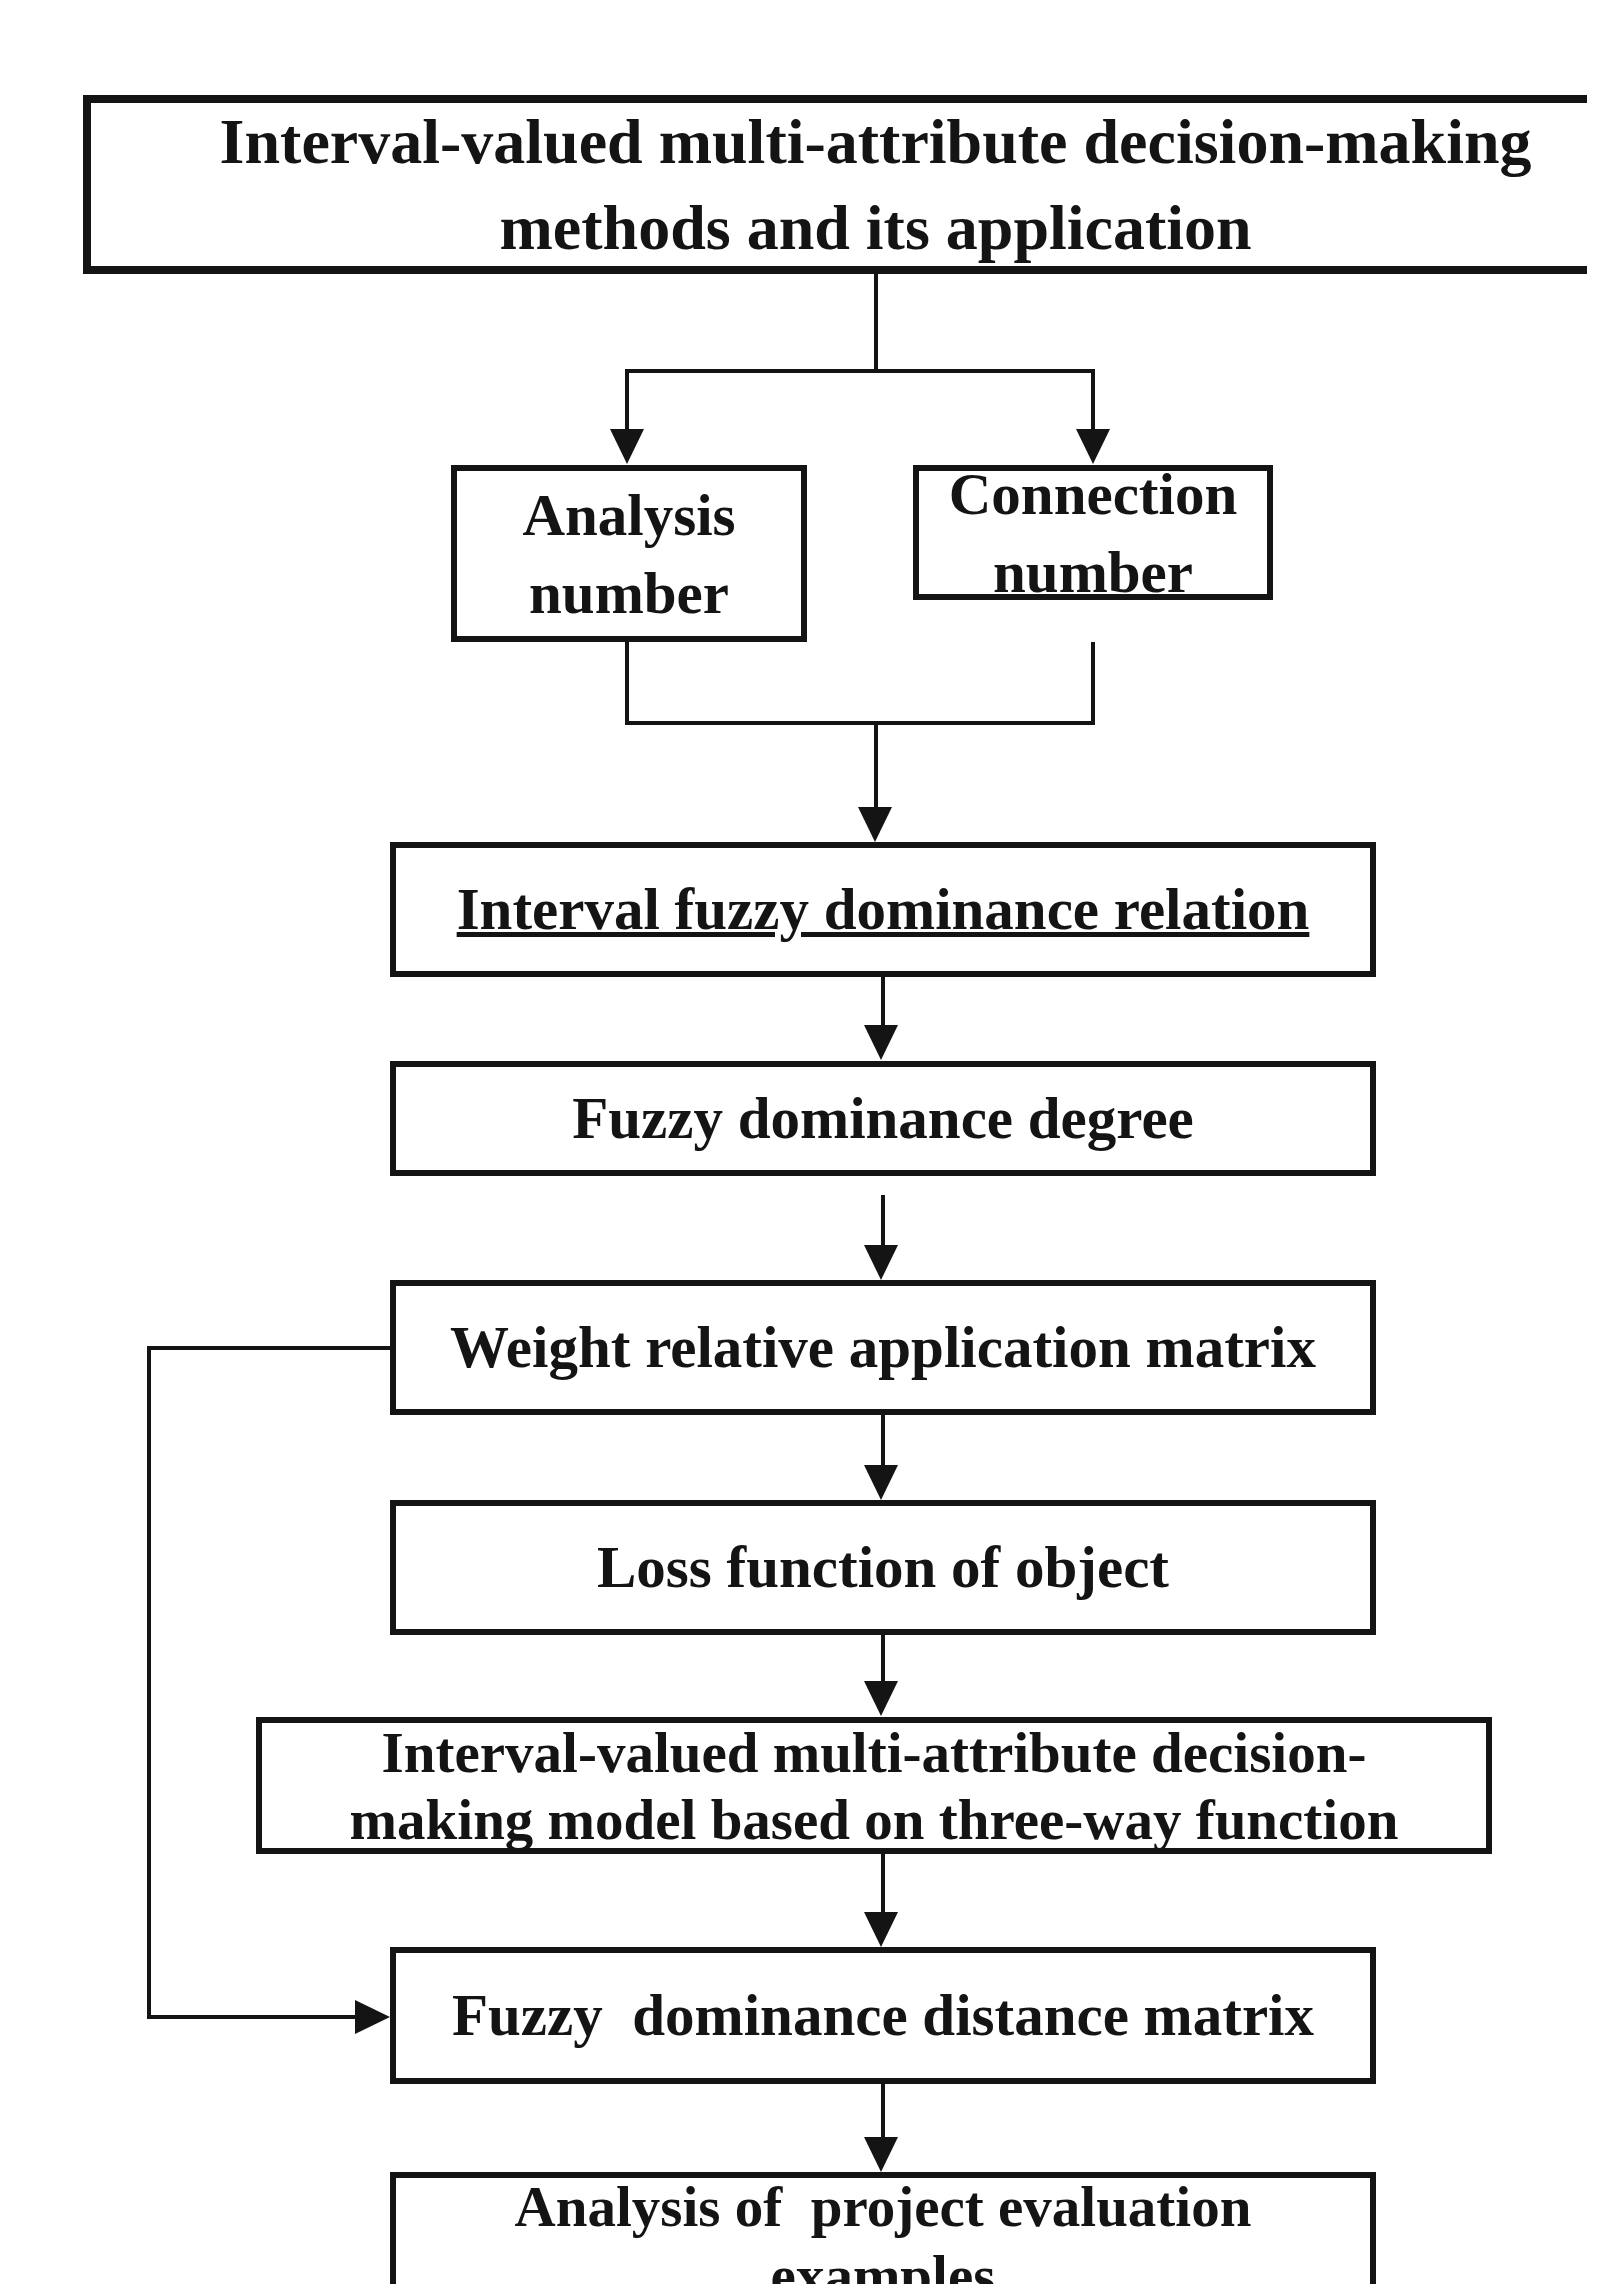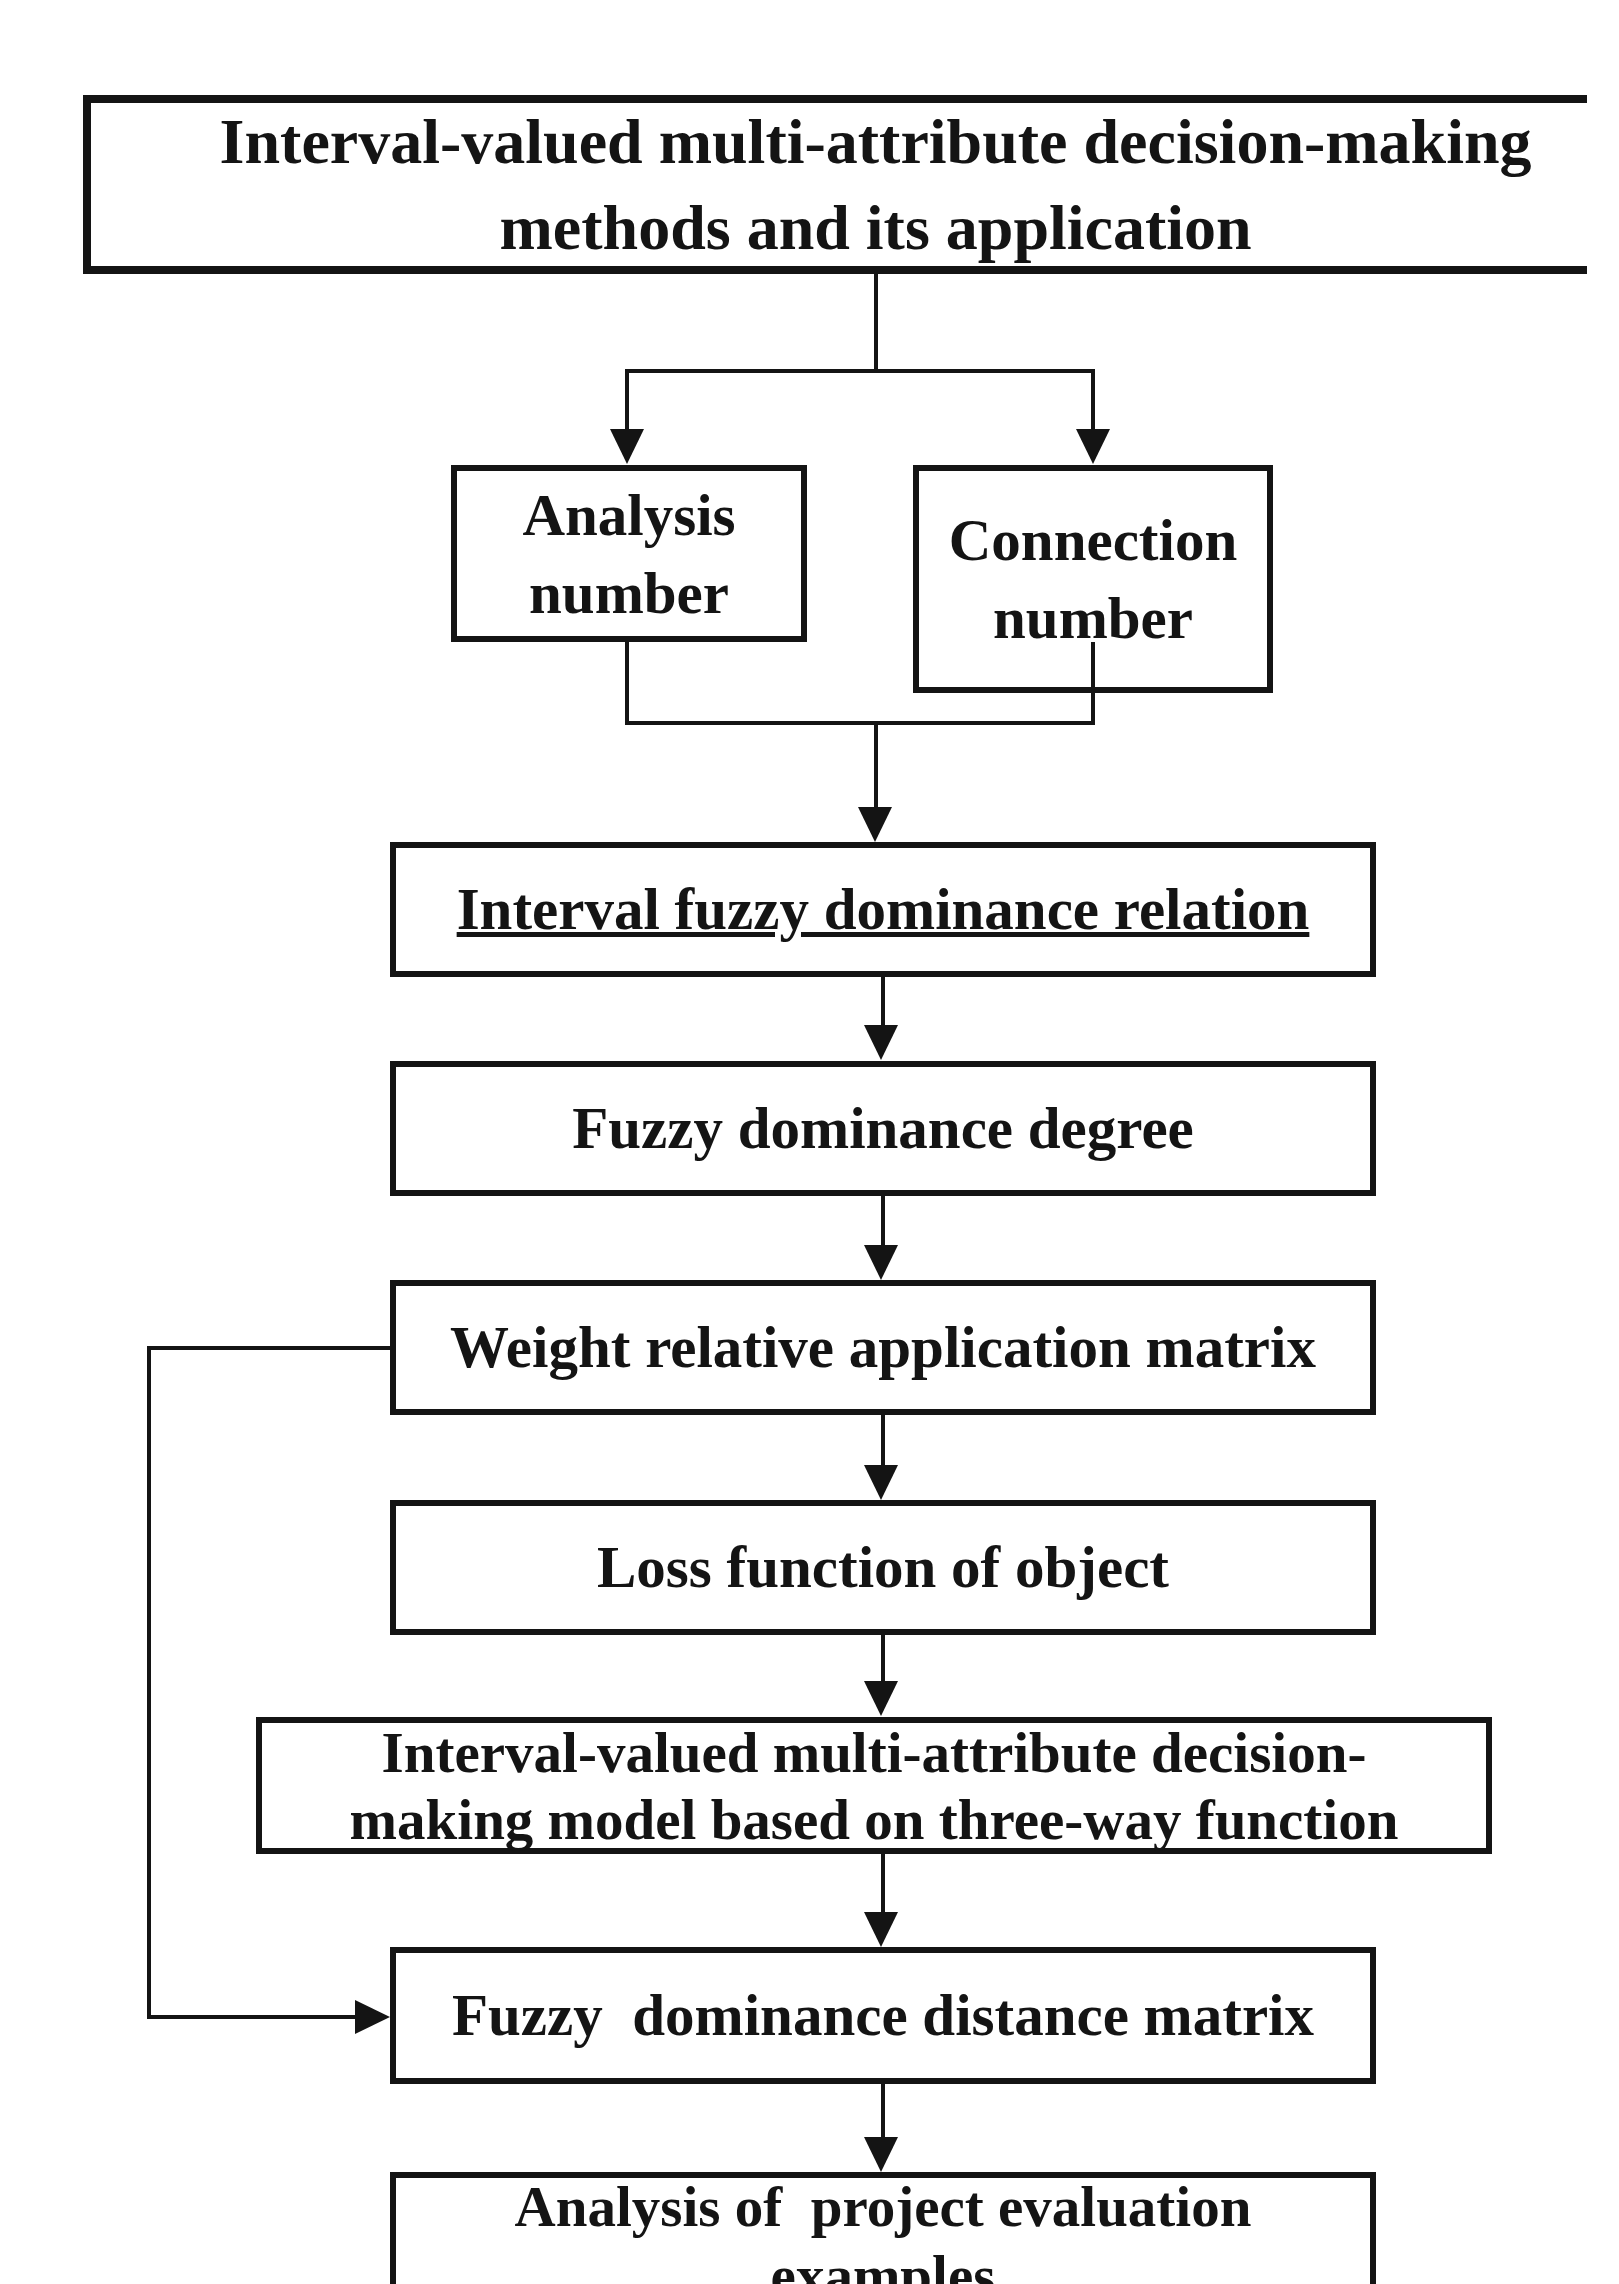--- a/index.html
+++ b/index.html
@@ -39,23 +39,23 @@
   .arrow-right {
     position: absolute; width: 0; height: 0;
     border-top: 17px solid transparent;
     border-bottom: 17px solid transparent;
     border-left: 35px solid var(--line);
   }
 
   
   #title-box      { left: 18.6px;  top: 31px;   width: 1586px; height: 179px; border-width: 8px; font-size: 64px; line-height: 86px; }
   #interval-box   { left: 387px; top: 401px;  width: 356px;  height: 177px; font-size: 59px; line-height: 78px; }
-  #connection-box { left: 849px; top: 401px;  width: 360px;  height: 228px; font-size: 59px; line-height: 78px; }
+  #connection-box { left: 849px; top: 401px;  width: 360px;  height: 135px; font-size: 59px; line-height: 78px; }
   #relation-box   { left: 326px; top: 778px;  width: 986px; height: 135px; font-size: 59px; text-decoration: underline; }
-  #degree-box     { left: 326px; top: 997px; width: 986px; height: 135px; font-size: 59px; }
+  #degree-box     { left: 326px; top: 997px; width: 986px; height: 115px; font-size: 59px; }
   #weight-box     { left: 326px; top: 1216px; width: 986px; height: 135px; font-size: 59px; }
   #loss-box       { left: 326px; top: 1436px; width: 986px; height: 135px; font-size: 59px; }
   #model-box      { left: 192px; top: 1653px; width: 1236px; height: 137px; font-size: 57px; line-height: 67px; }
   #distance-box   { left: 326px; top: 1883px; width: 986px; height: 137px; font-size: 59px; }
   #analysis-box   { left: 326px; top: 2108px; width: 986px; height: 138px; font-size: 57px; line-height: 69px; }
 
   
   #stem1          { left: 810px;  top: 210px;  width: 4.4px;   height: 98px; }
   #split-h        { left: 561px;  top: 305px;  width: 470px; height: 4.4px; }
   #branch-left-v  { left: 561px;  top: 305px;  width: 4.4px;   height: 66px; }

